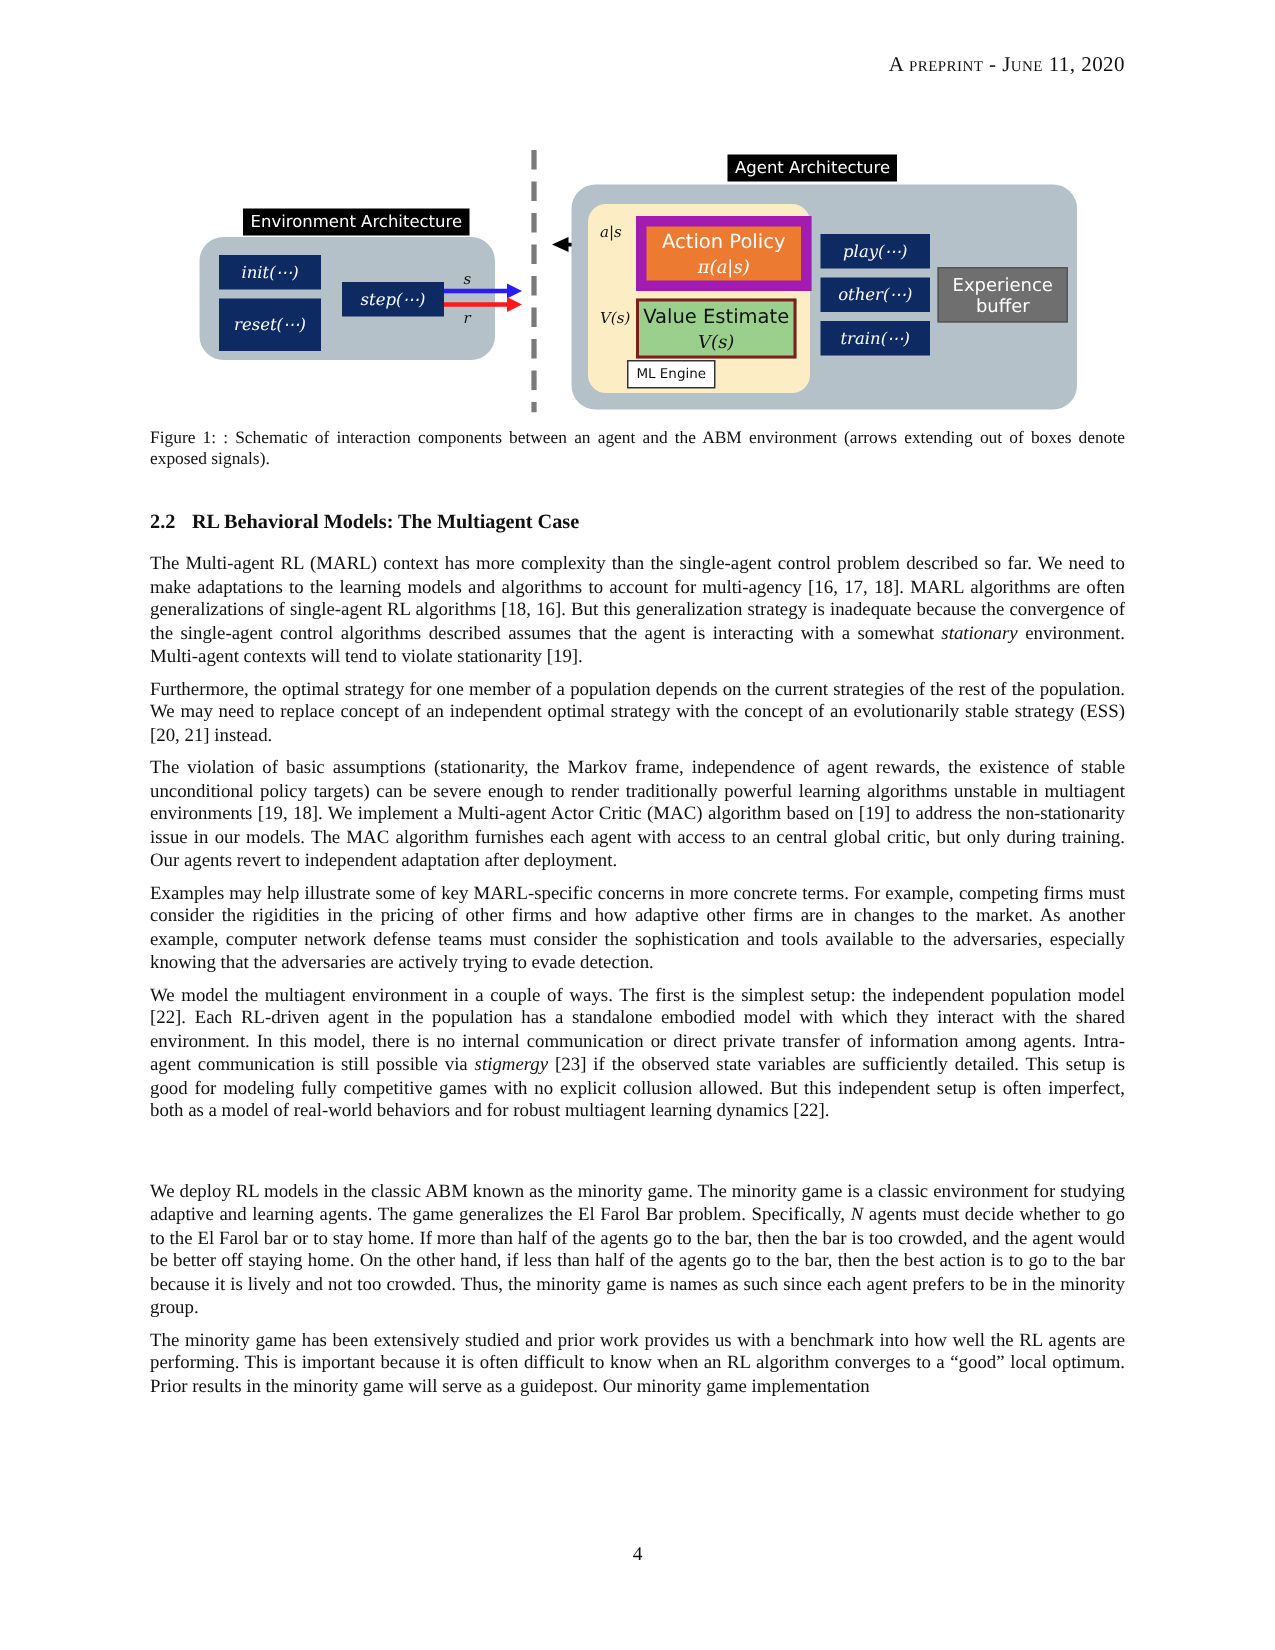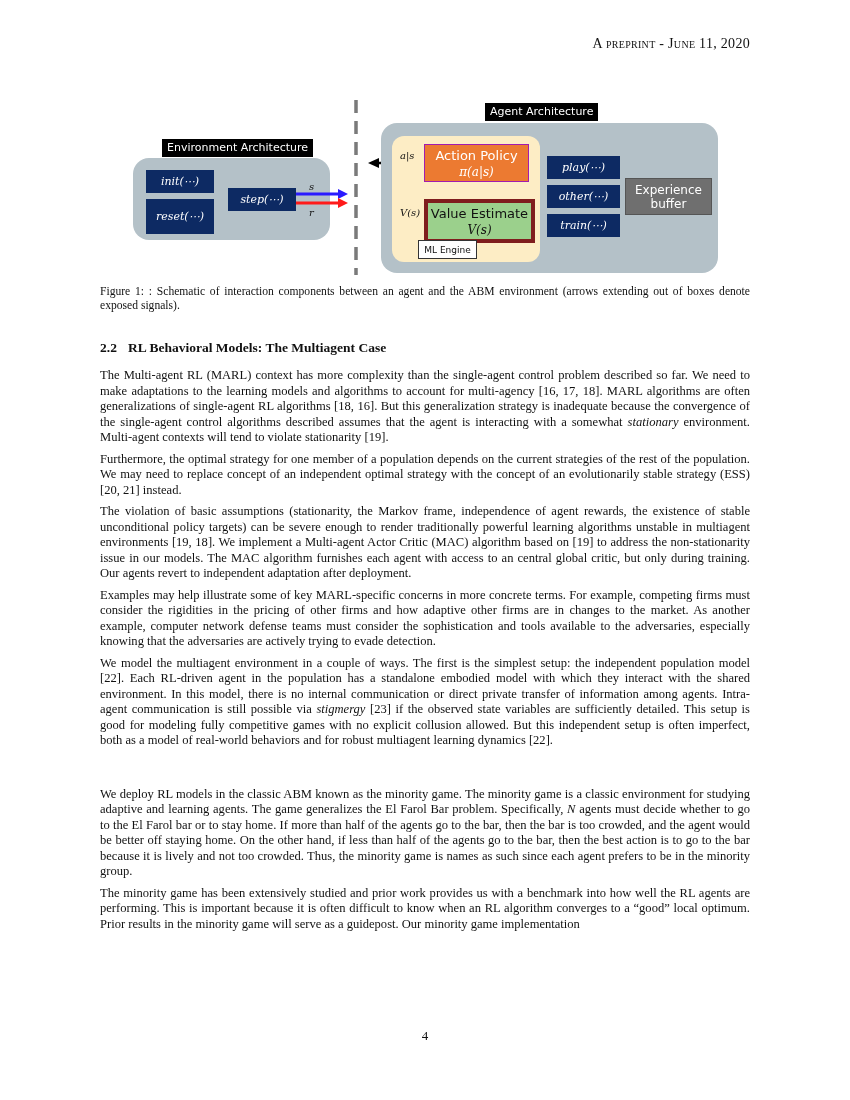--- a/index.html
+++ b/index.html
@@ -19,25 +19,25 @@
     padding: 2px 5px; line-height: 14px; white-space: nowrap;
   }
   .panel { position: absolute; background: #b4c1c8; border-radius: 16px; }
   .fnbox {
     position: absolute; background: #0d2a63; color: #fff;
     font-family: "DejaVu Serif", serif; font-style: italic; font-size: 11px;
     display: flex; align-items: center; justify-content: center;
   }
   .engine { position: absolute; background: #fdedc5; border-radius: 12px; }
   .policy {
-    position: absolute; background: #ec7a31; color: #fff; border: 1px solid #a21caf;
+    position: absolute; background: #ec7a31; color: #fff; border: 7px solid #a21caf;
     font-family: "DejaVu Sans", sans-serif; text-align: center;
   }
   .value {
-    position: absolute; background: #9bd08c; color: #111; border: 4px solid #7f1d1d;
+    position: absolute; background: #9bd08c; color: #111; border: 2px solid #7f1d1d;
     font-family: "DejaVu Sans", sans-serif; text-align: center;
   }
   .box-title { font-size: 13px; line-height: 16px; margin-top: 3px; }
   .box-sub { font-family: "DejaVu Serif", serif; font-style: italic; font-size: 12px; line-height: 16px; }
   .ml-engine {
     position: absolute; background: #fff; border: 1px solid #333;
     font-family: "DejaVu Sans", sans-serif; font-size: 9px;
     display: flex; align-items: center; justify-content: center;
   }
   .buffer {

